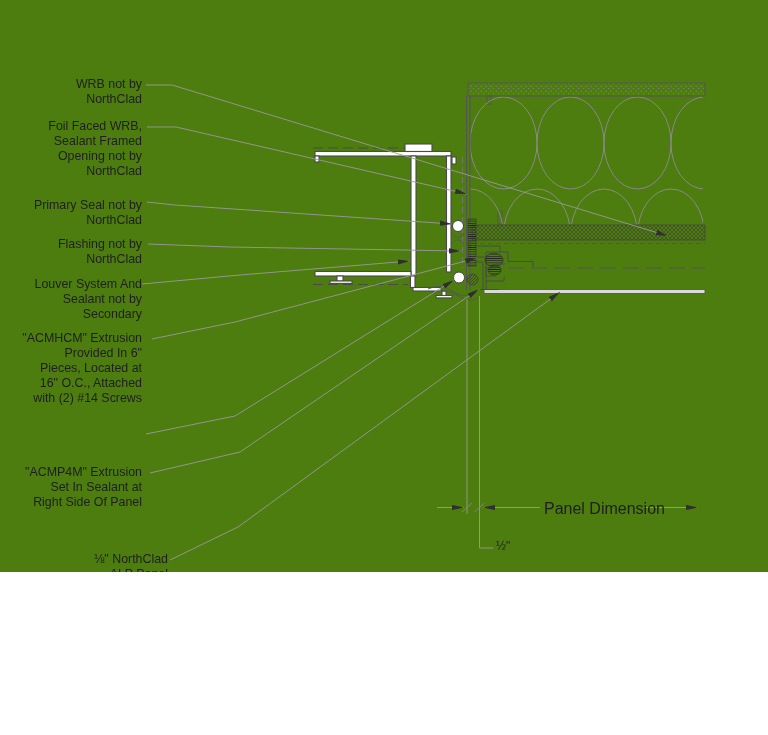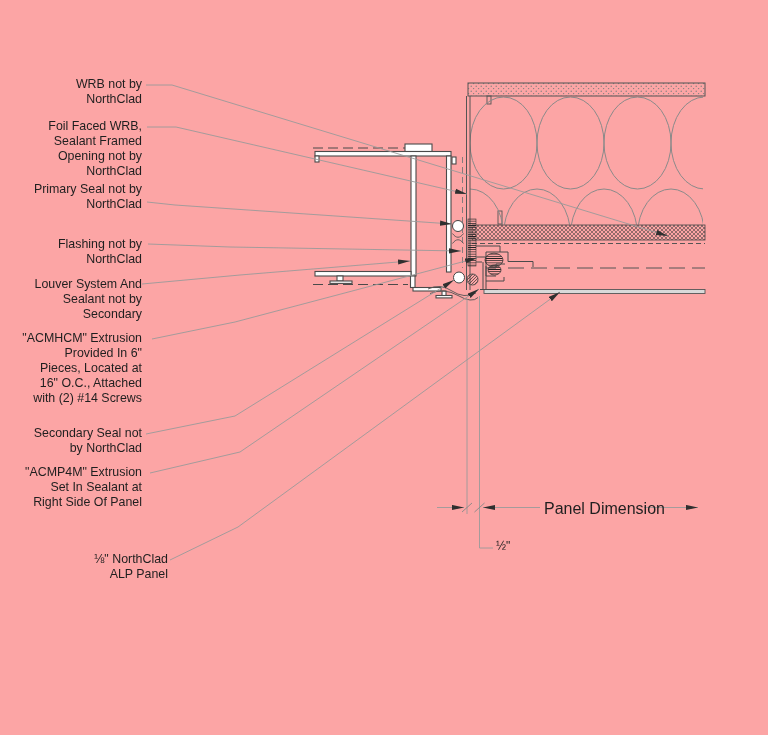--- a/index.html
+++ b/index.html
@@ -1,17 +1,17 @@
 <!DOCTYPE html>
 <html><head>
 <meta charset="utf-8">
 <style>
   html,body{margin:0;padding:0;background:#ffffff;}
   #stage{
-    position:relative;width:768px;height:735px;background:#fca5a5;overflow:hidden;
+    position:relative;width:768px;height:572px;background:#4d7c0f;overflow:hidden;
     font-family:"Liberation Sans", sans-serif;
   }
   #drawing-svg{position:absolute;left:0;top:0;}
   .callout{
     position:absolute;
     text-align:right;
     font-size:12.4px;
     line-height:15px;
     color:#1f1f1f;
     white-space:pre-line;
@@ -151,34 +151,32 @@
       <path d="M479.5,509 V548 H493"></path>
     </g>
   </svg>
 
   <div class="callout" style="right:626px;top:77px;">WRB not by
 NorthClad</div>
   <div class="callout" style="right:626px;top:119px;">Foil Faced WRB,
 Sealant Framed
 Opening not by
 NorthClad</div>
-  <div class="callout" style="right:626px;top:182px;">Primary Seal not by
+  <div class="callout" style="right:626px;top:198px;">Primary Seal not by
 NorthClad</div>
   <div class="callout" style="right:626px;top:237px;">Flashing not by
 NorthClad</div>
   <div class="callout" style="right:626px;top:277px;">Louver System And
 Sealant not by
 Secondary</div>
   <div class="callout" style="right:626px;top:331px;">"ACMHCM" Extrusion
 Provided In 6"
 Pieces, Located at
 16" O.C., Attached
 with (2) #14 Screws</div>
-  <div class="callout" style="right:626px;top:426px;">Secondary Seal not
-by NorthClad</div>
   <div class="callout" style="right:626px;top:465px;">"ACMP4M" Extrusion
 Set In Sealant at
 Right Side Of Panel</div>
   <div class="callout" style="right:600px;top:552px;">⅛" NorthClad
 ALP Panel</div>
 
   <div class="dim-text" style="left:544px;top:500px;">Panel Dimension</div>
   <div class="dim-text" style="left:496px;top:539px;font-size:12px;">½"</div>
 
 </div>

